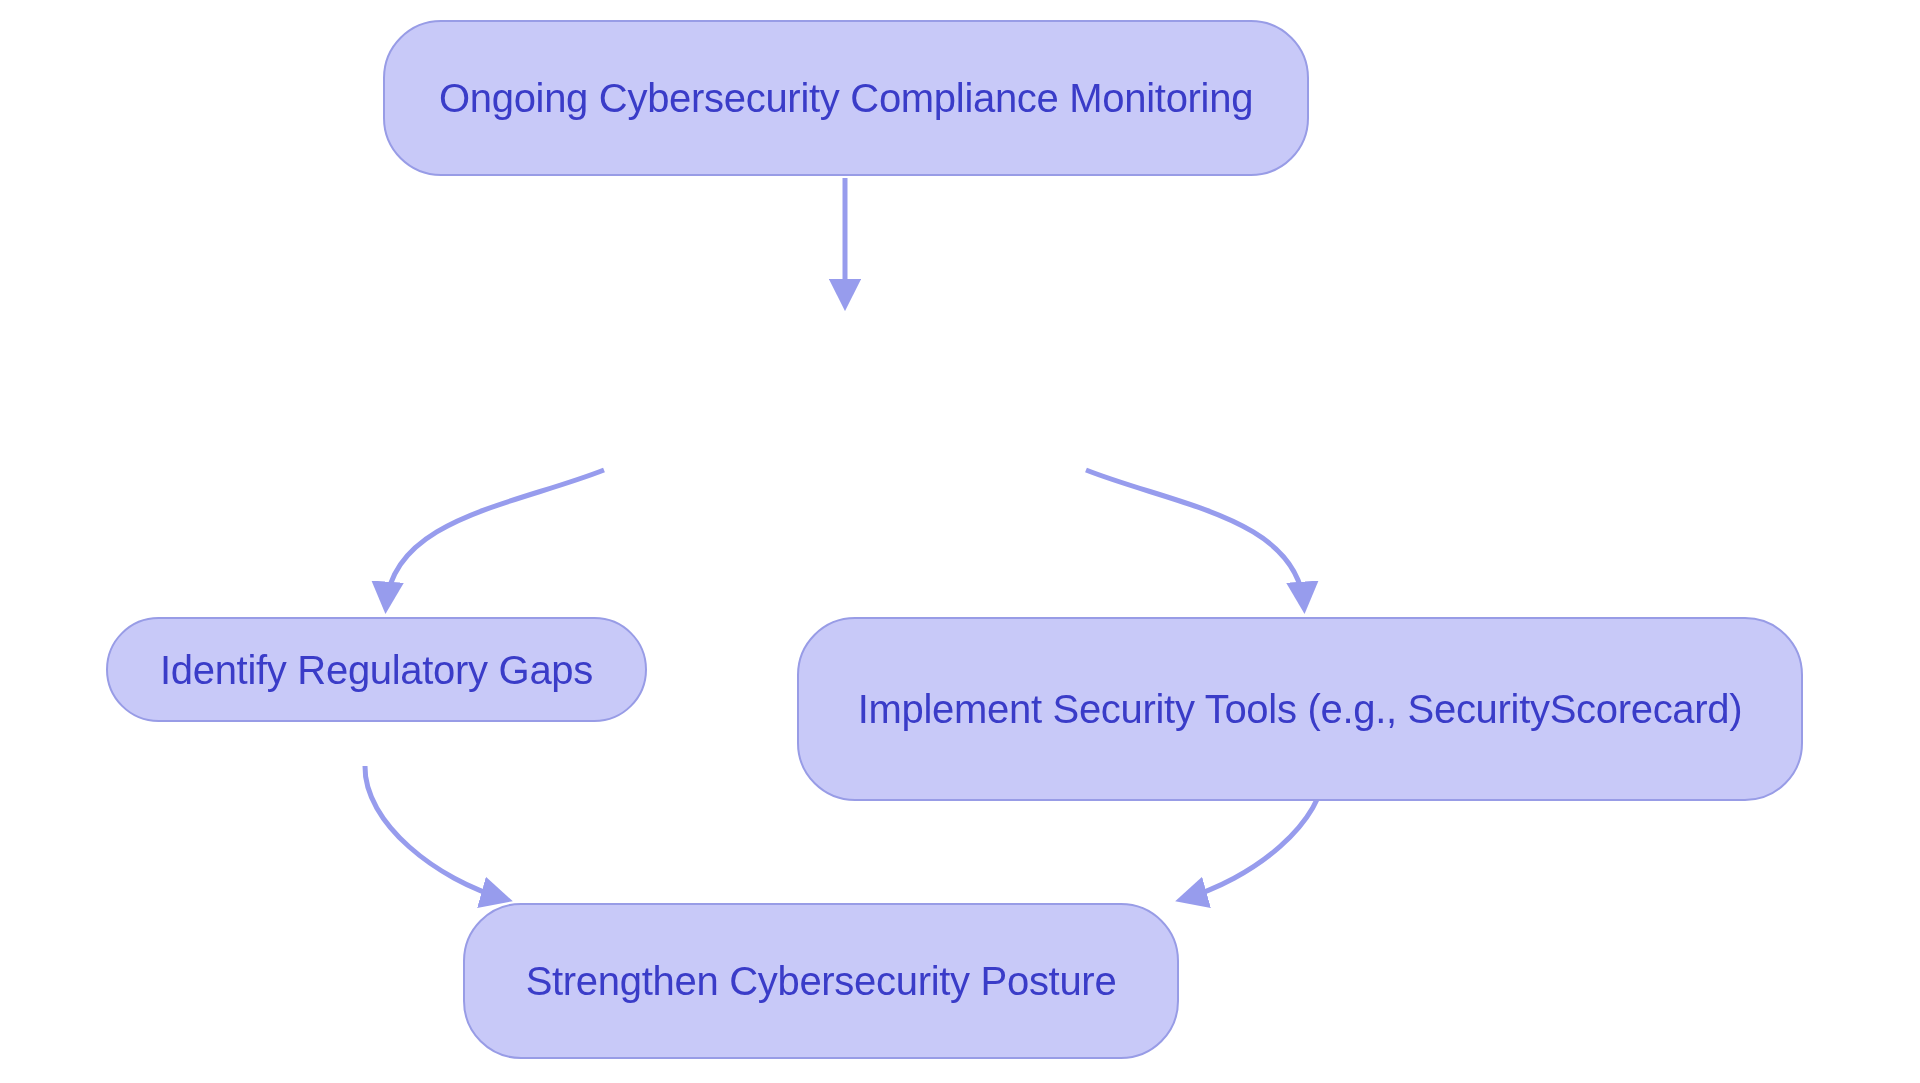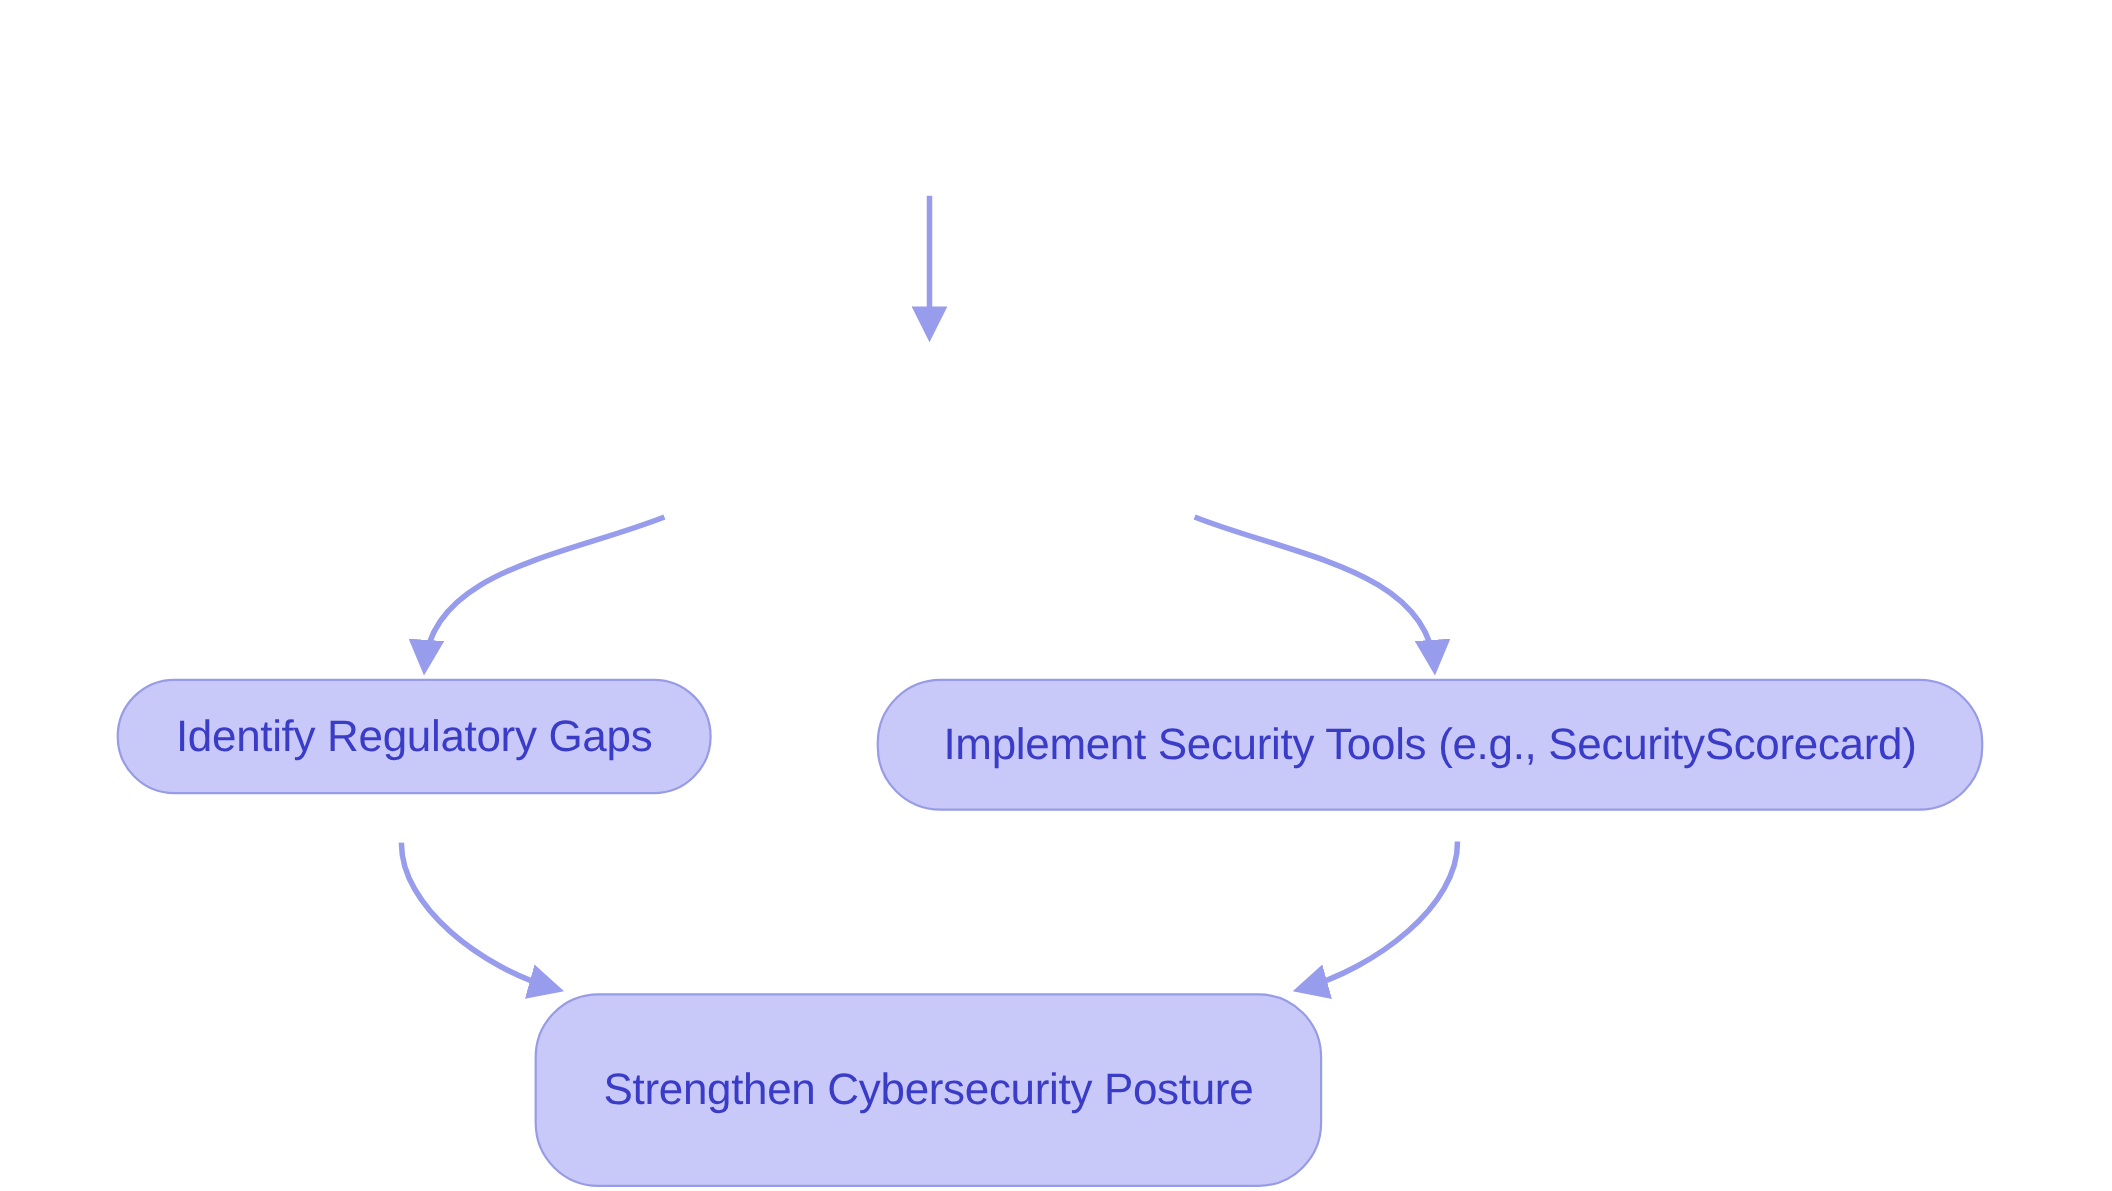--- a/index.html
+++ b/index.html
@@ -53,27 +53,30 @@
         <path class="arrowhead" d="M 0 0 L 10 5 L 0 10 z"></path>
       </marker>
     </defs>
     <path class="edge" d="M 845 178 L 845 303" marker-end="url(#ah)"></path>
     <path class="edge" d="M 604 470 C 515 505, 392 518, 386 606" marker-end="url(#ah)"></path>
     <path class="edge" d="M 1086 470 C 1175 505, 1298 518, 1304 606" marker-end="url(#ah)"></path>
     <path class="edge" d="M 365 766 C 364 823, 437 880, 505 899" marker-end="url(#ah)"></path>
     <path class="edge" d="M 1325 765 C 1326 823, 1251 880, 1183 899" marker-end="url(#ah)"></path>
   </svg>
 
+  <div class="node" style="left:383px; top:20px; width:926px; height:156px;">
+    <span class="node-label">Ongoing Cybersecurity Compliance Monitoring</span>
+  </div>
 
 
   <div class="node" style="left:106px; top:617px; width:541px; height:105px;">
     <span class="node-label">Identify Regulatory Gaps</span>
   </div>
 
-  <div class="node" style="left:797px; top:617px; width:1006px; height:120px;">
+  <div class="node" style="left:797px; top:617px; width:1006px; height:184px;">
     <span class="node-label">Implement Security Tools (e.g., SecurityScorecard)</span>
   </div>
 
-  <div class="node" style="left:486px; top:903px; width:716px; height:176px;">
+  <div class="node" style="left:463px; top:903px; width:716px; height:156px;">
     <span class="node-label">Strengthen Cybersecurity Posture</span>
   </div>
 
 </div>
 
 </body></html>

